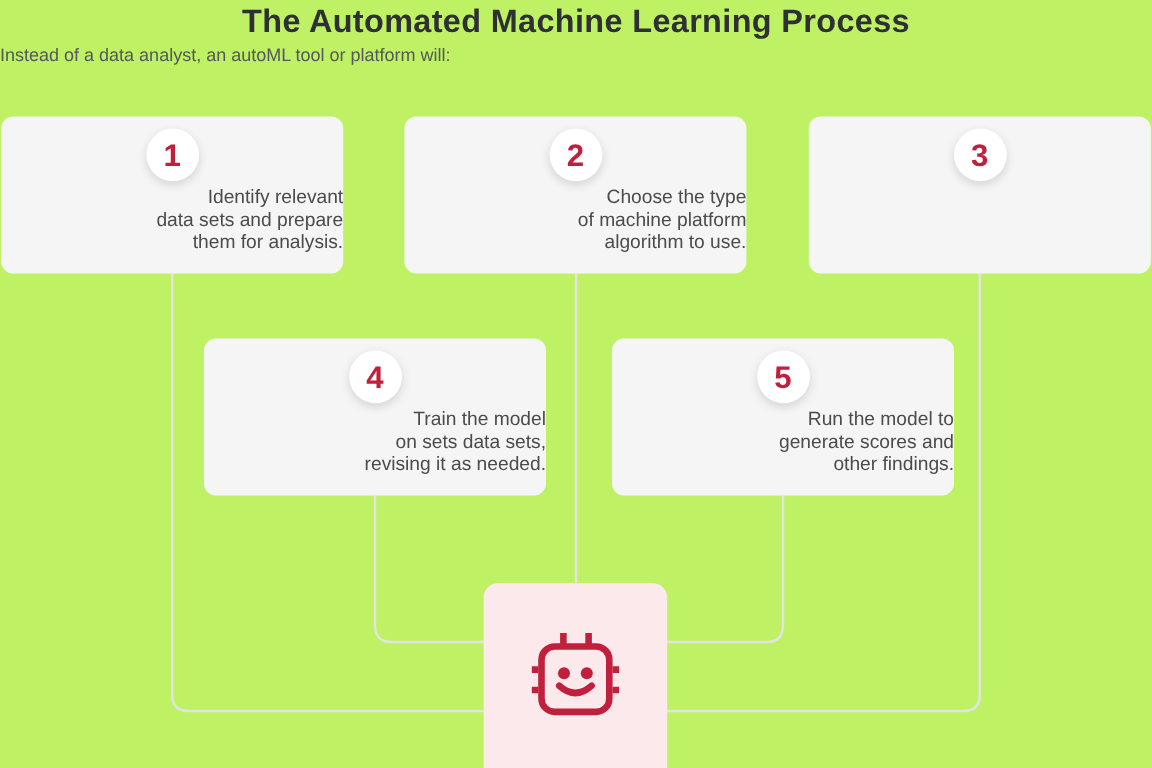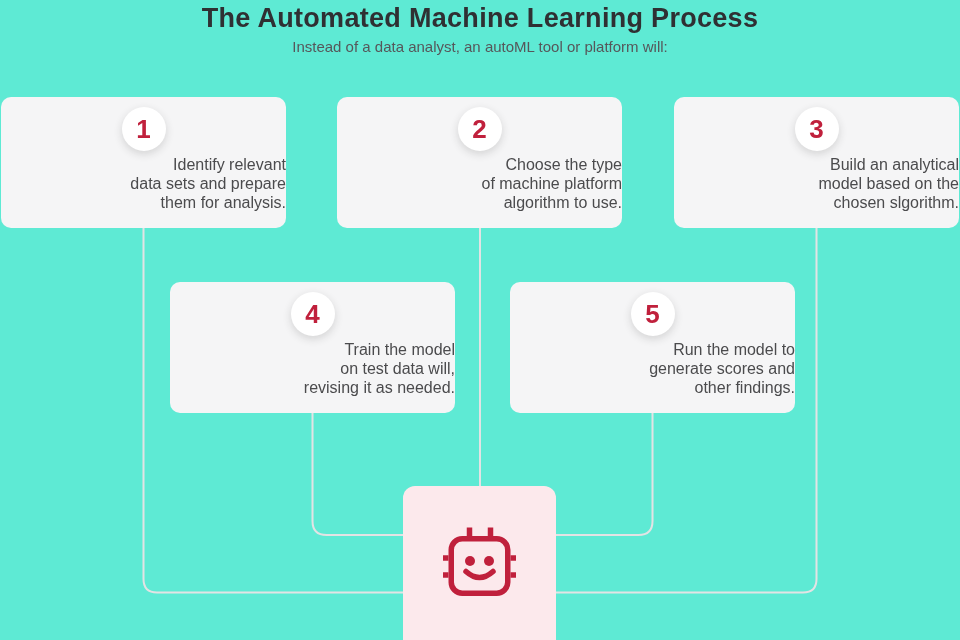--- a/index.html
+++ b/index.html
@@ -7,29 +7,29 @@
     --pink-bg:#fce9ec;
     --card-bg:#f5f5f6;
     --line:#e3e3e4;
     --title-text:#2f3033;
     --subtitle-text:#56575a;
     --body-text:#4b4b4d;
   }
   *{box-sizing:border-box;}
   body{margin:0;background:#ffffff;}
   .canvas{
-    position:relative;width:960px;height:640px;background:#5eead4;
+    position:relative;width:960px;height:640px;background:#bef264;
     overflow:hidden;font-family:"Liberation Sans",sans-serif;
   }
   .title{
     position:absolute;top:3px;left:0;right:0;margin:0;text-align:center;
     font-size:27px;font-weight:600;letter-spacing:.3px;color:var(--title-text);
   }
   .subtitle{
-    position:absolute;top:38px;left:0;right:0;margin:0;text-align:center;
+    position:absolute;top:38px;left:0;right:0;margin:0;
     font-size:15px;font-weight:400;color:var(--subtitle-text);
   }
   .connectors{position:absolute;left:0;top:0;z-index:0;}
   .connectors path{stroke:var(--line);stroke-width:2;fill:none;}
   .step-card{
     position:absolute;width:285px;height:131px;z-index:1;
     background:var(--card-bg);border-radius:10px;
   }
   .card-1{left:1px;top:97px;}
   .card-2{left:337px;top:97px;}
@@ -80,29 +80,26 @@
 
   <div class="step-card card-2">
     <div class="badge">2</div>
     <div class="step-text">Choose the type
 of machine platform
 algorithm to use.</div>
   </div>
 
   <div class="step-card card-3">
     <div class="badge">3</div>
-    <div class="step-text">Build an analytical
-model based on the
-chosen slgorithm.</div>
   </div>
 
   <div class="step-card card-4">
     <div class="badge">4</div>
     <div class="step-text">Train the model
-on test data will,
+on sets data sets,
 revising it as needed.</div>
   </div>
 
   <div class="step-card card-5">
     <div class="badge">5</div>
     <div class="step-text">Run the model to
 generate scores and
 other findings.</div>
   </div>
 

